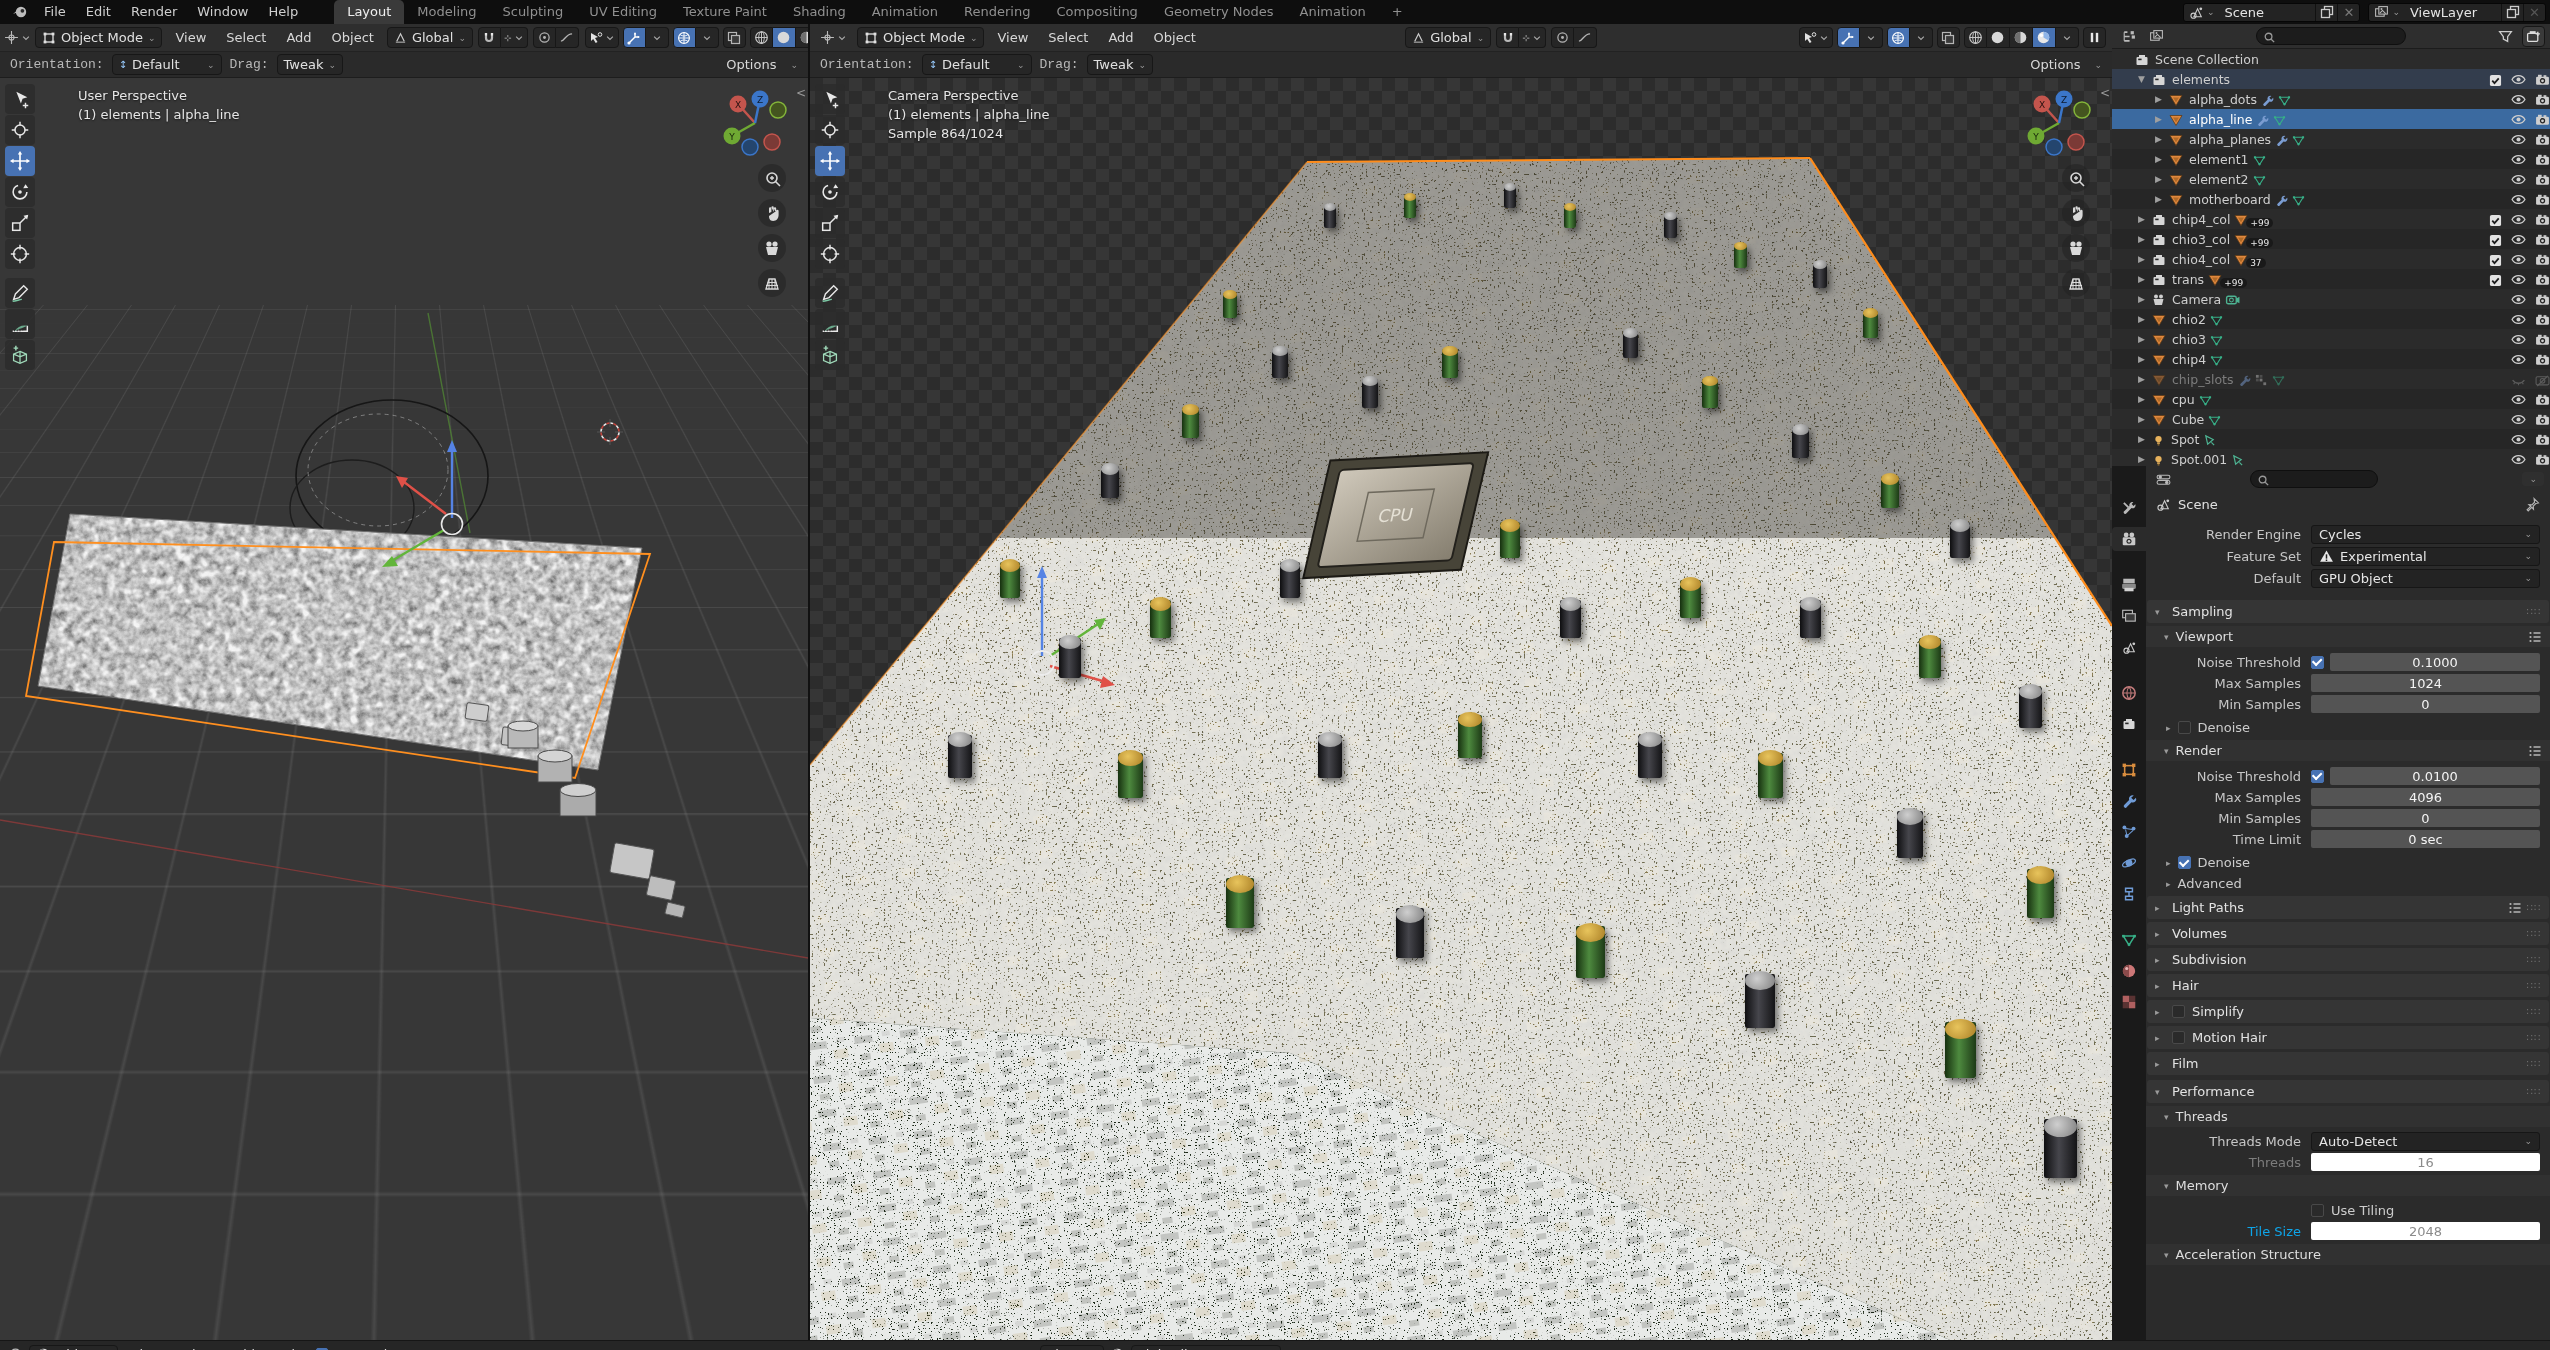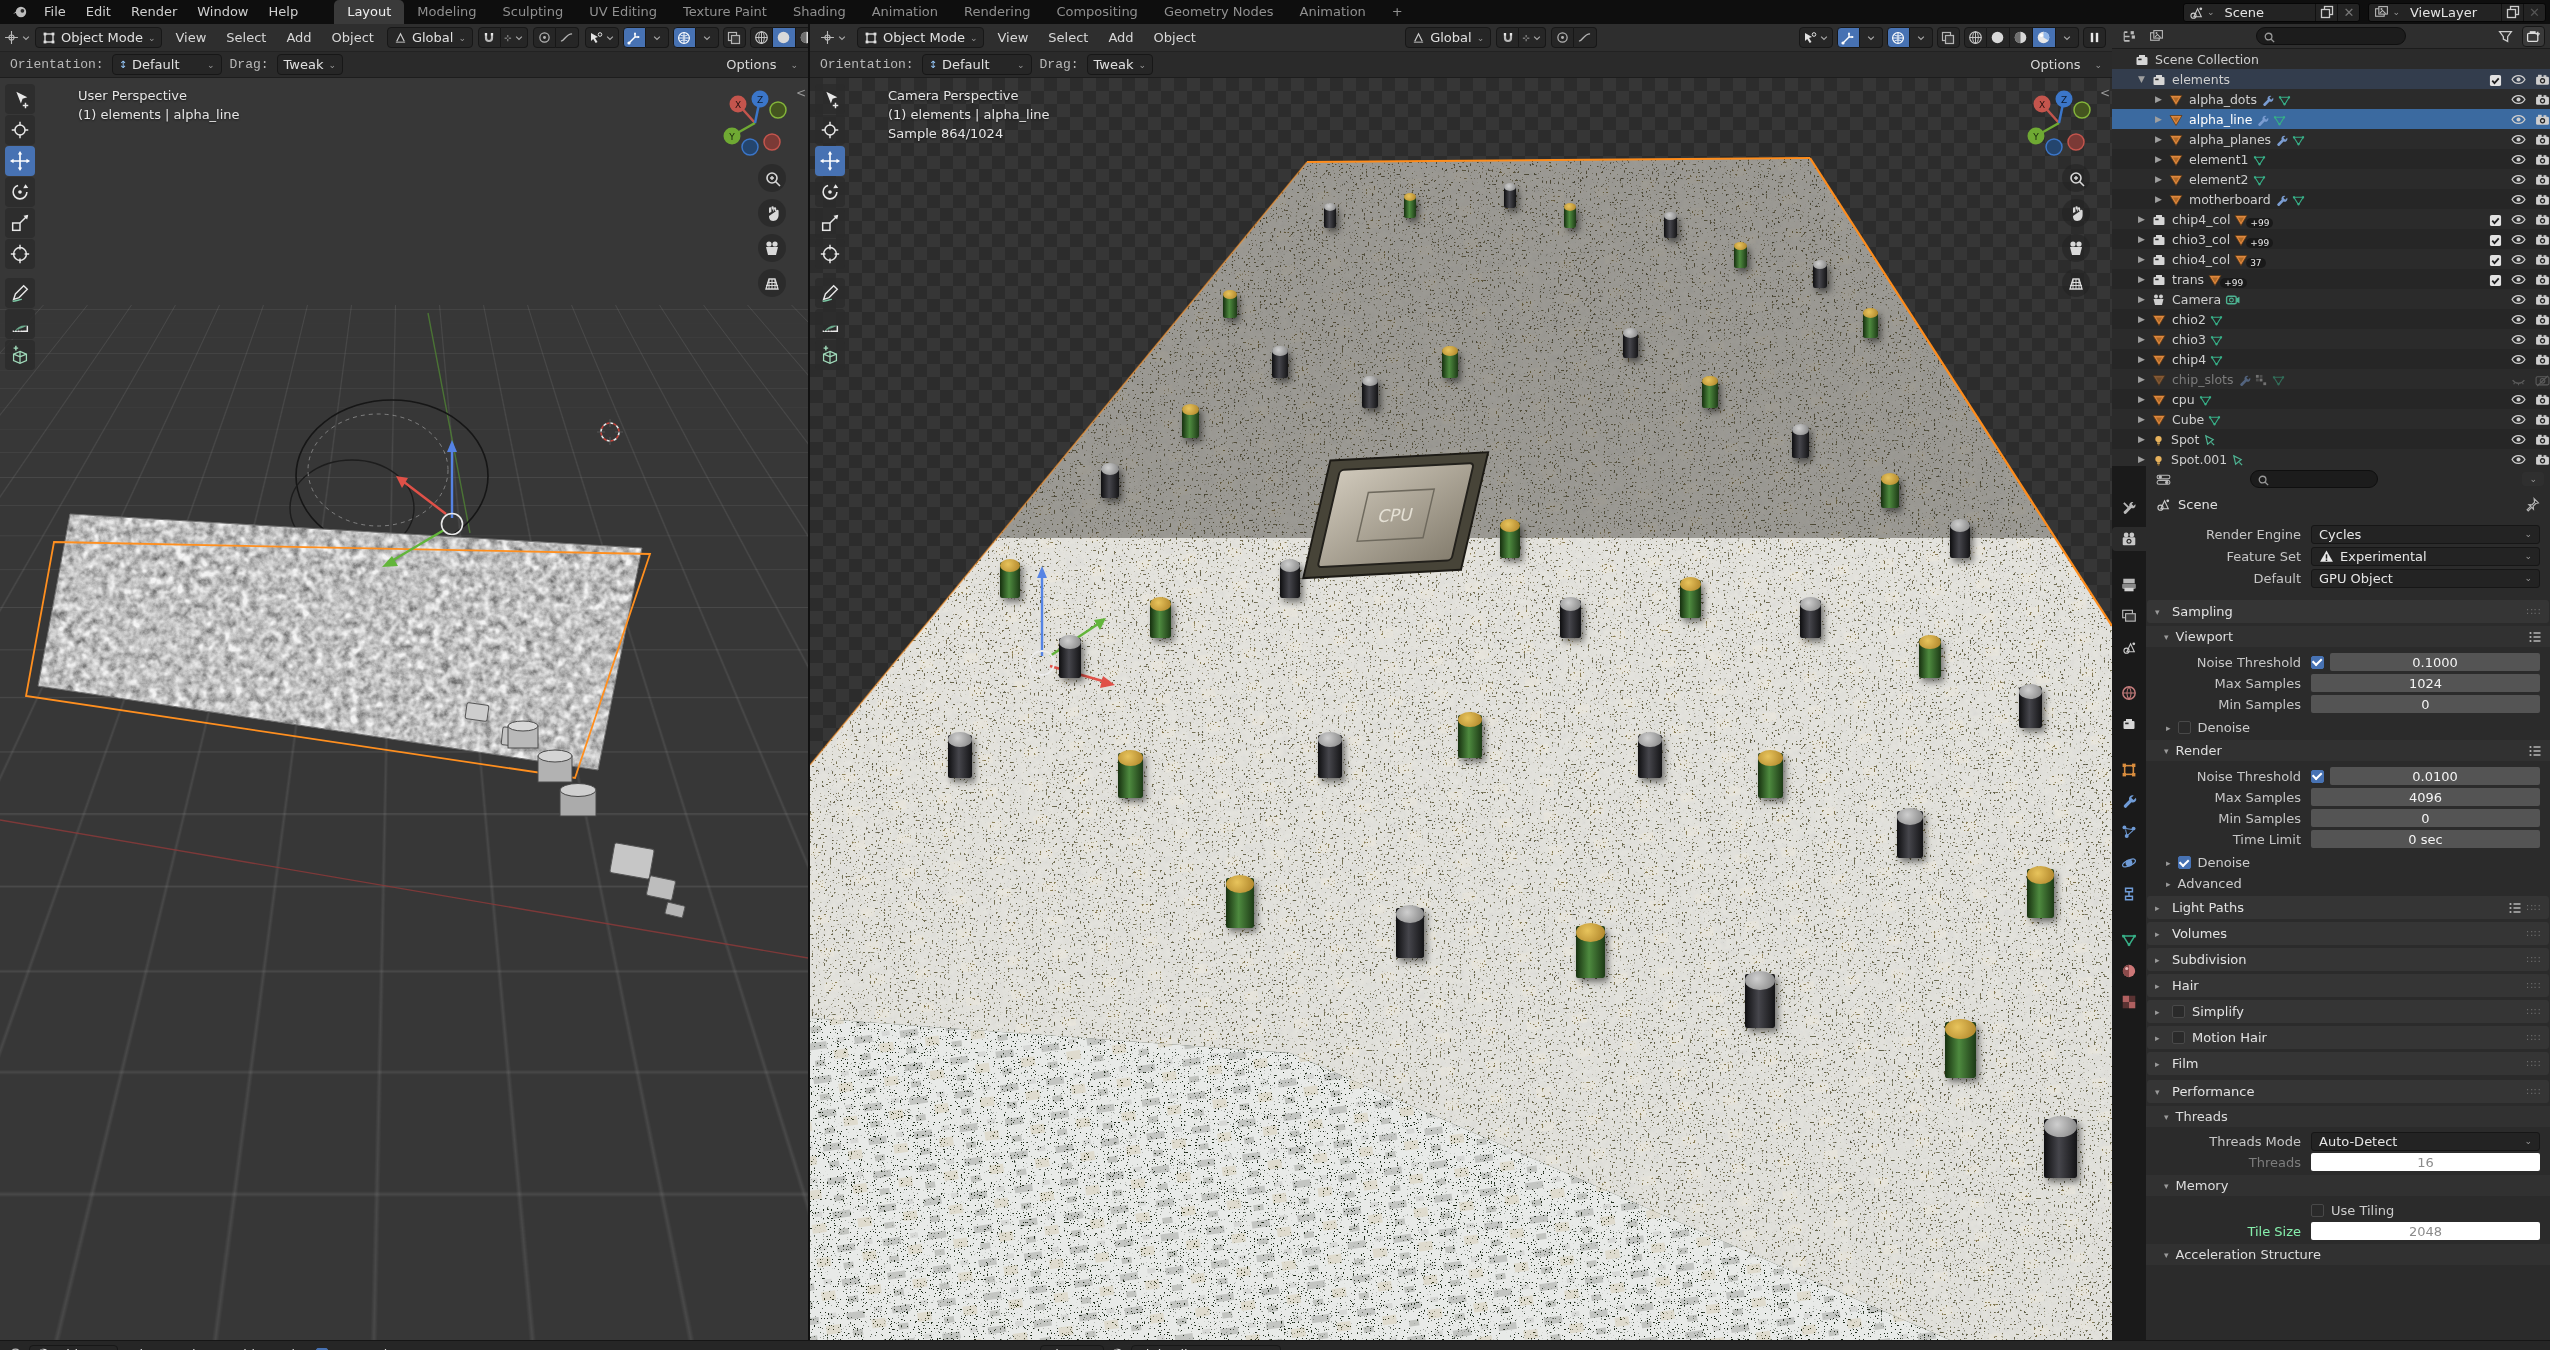--- a/index.html
+++ b/index.html
@@ -1959,21 +1959,21 @@
       </div>
     <div class="stack">
       <div class="prow" style="margin-top:4px;">
           <span class="plabel"></span>
           <span class="pfield" style="gap:7px;">
             <span class="cb"></span>
             <span style="color:#cccccc;">Use Tiling</span>
           </span>
         </div>
       <div class="prow">
-          <span class="plabel" style="color:#86efac;">Tile Size</span>
+          <span class="plabel" style="color:#0ea5e9;">Tile Size</span>
           <span class="pfield">
             <span class="vfield dim">2048</span>
           </span>
         </div>
     </div>
     <div class="sub-h">
         <span class="car">▾</span>
         <span>Acceleration Structure</span>
       </div>
   </div>

